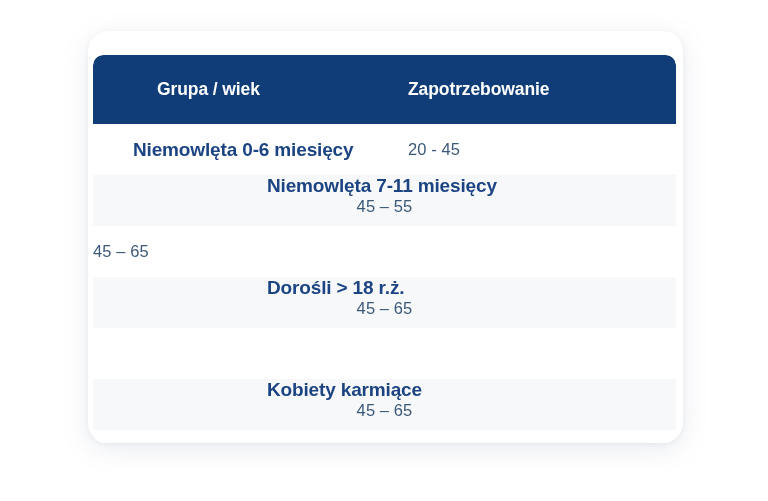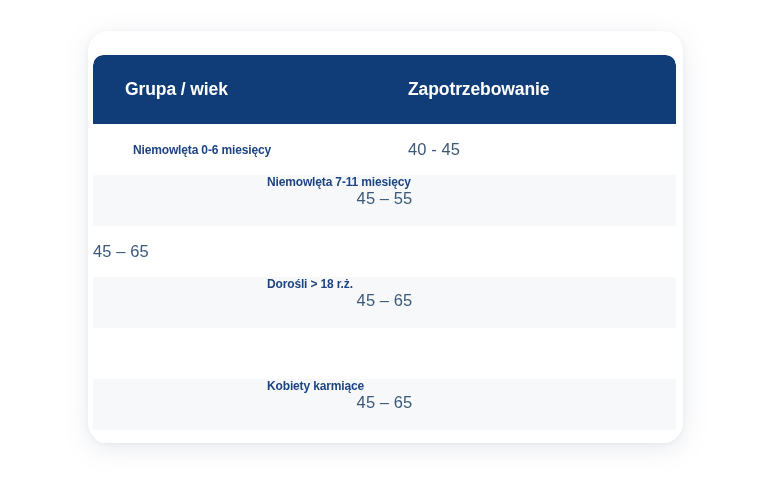--- a/index.html
+++ b/index.html
@@ -57,21 +57,21 @@
 
   .th {
     color: #ffffff;
     font-size: 17.5px;
     font-weight: bold;
     line-height: 1.32;
     letter-spacing: -0.1px;
   }
   .th-group {
     width: 315px;
-    padding-left: 32px;
+    padding-left: 64px;
     box-sizing: border-box;
   }
   .th-demand {
     flex: 1;
     padding-left: 0px;
     box-sizing: border-box;
   }
   .th-demand .l1,
   .th-demand .l2 {
     display: block;
@@ -91,21 +91,21 @@
   .row.alt {
     background: #F7F8F9;
     flex-direction: column;
   }
 
   .cell-label {
     width: 315px;
     box-sizing: border-box;
     padding-left: 40px;
     color: #1C4483;
-    font-size: 12px;
+    font-size: 19px;
     font-weight: bold;
     letter-spacing: -0.15px;
     white-space: nowrap;
   }
   .cell-value {
     flex: 1;
     box-sizing: border-box;
     padding-left: 0px;
     color: #3C5979;
     font-size: 16.5px;
@@ -132,21 +132,21 @@
         <div class="th th-group">Grupa / wiek</div>
         <div class="th th-demand">
           <span class="l1">Zapotrzebowanie</span>
         </div>
       </div>
 
       <div class="tbody">
 
         <div class="row">
           <div class="cell-label">Niemowlęta 0-6 miesięcy</div>
-          <div class="cell-value">40 - 45</div>
+          <div class="cell-value">20 - 45</div>
         </div>
 
         <div class="row alt">
           <div class="cell-label">Niemowlęta 7-11 miesięcy</div>
           <div class="cell-value">45 – 55</div>
         </div>
 
         <div class="row">
           <div class="cell-value">45 – 65</div>
         </div>

